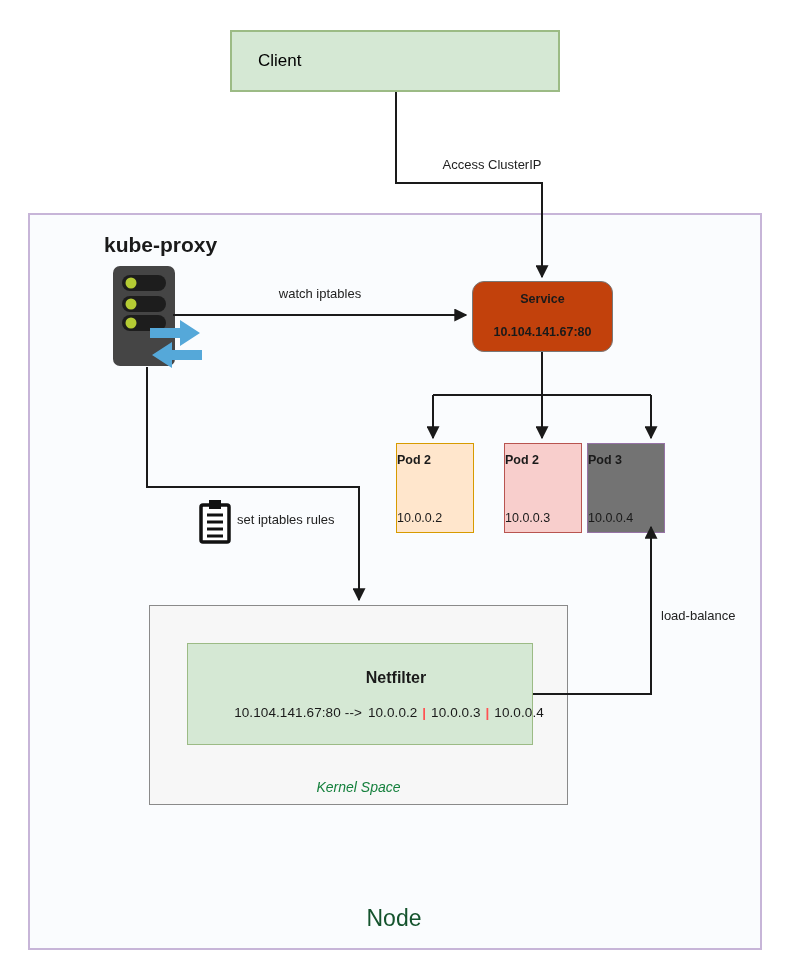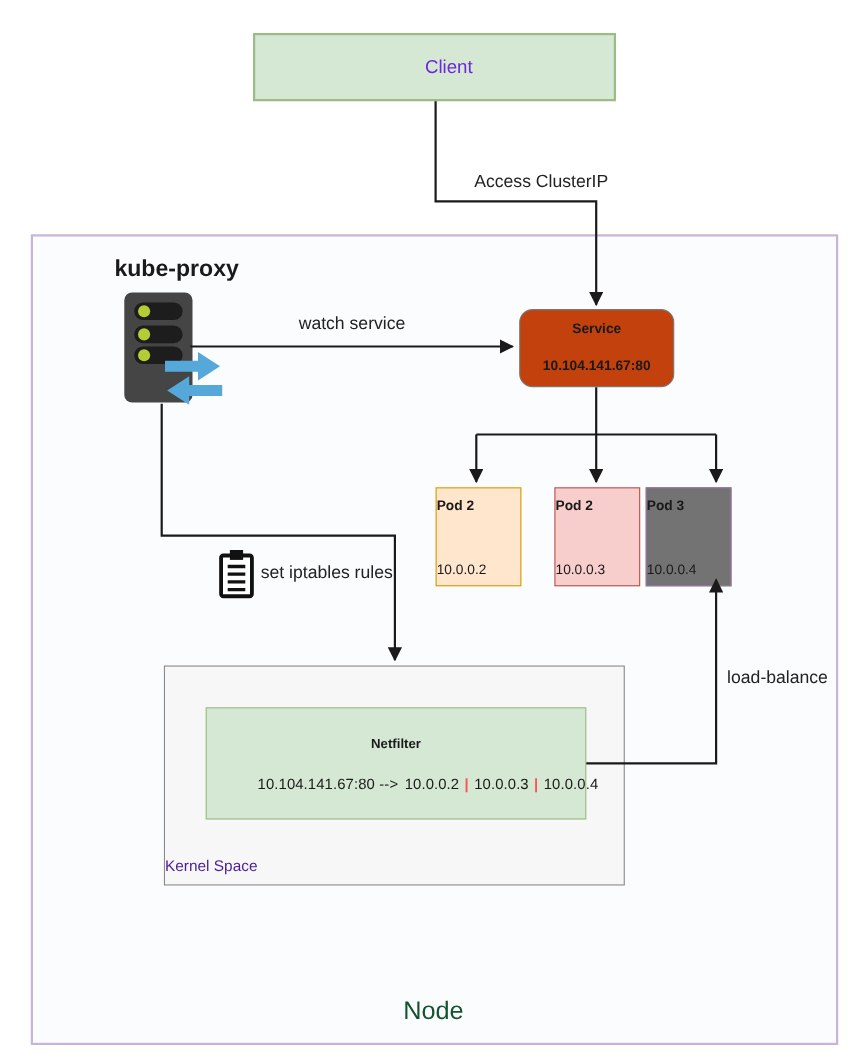--- a/index.html
+++ b/index.html
@@ -12,61 +12,61 @@
     position:absolute;left:28px;top:213px;width:734px;height:737px;
     background:#fafcfe;border:2px solid #c7b5d8;box-sizing:border-box;z-index:1;
   }
   .node-label{
     position:absolute;left:0;top:905px;width:788px;text-align:center;
     font-size:23px;color:#14532d;z-index:6;
   }
   .client-box{
     position:absolute;left:230px;top:30px;width:330px;height:62px;
     background:#d5e8d4;border:2px solid #9cbb85;box-sizing:border-box;
-    display:flex;align-items:center;justify-content:center;
-    font-size:17px;color:#6d28d9;z-index:3;padding-left:26px;
+    display:flex;align-items:center;justify-content:flex-start;
+    font-size:17px;color:#000000;z-index:3;padding-left:26px;
   }
   .service-box{
     position:absolute;left:472px;top:281px;width:141px;height:71px;
     background:#c2410c;border:1.5px solid #787878;border-radius:12px;box-sizing:border-box;
     z-index:3;text-align:center;
   }
   .service-title{position:absolute;top:10px;width:100%;font-weight:bold;font-size:12.5px;}
   .service-address{position:absolute;top:43px;width:100%;font-weight:bold;font-size:12.5px;}
   .pod{
     position:absolute;top:443px;width:78px;height:90px;box-sizing:border-box;
     border:1.5px solid #999;z-index:3;text-align:left;
   }
   .pod-name{position:absolute;top:9px;width:100%;font-weight:bold;font-size:12.5px;}
   .pod-ip{position:absolute;bottom:7px;width:100%;font-size:12.5px;}
   .kernel-box{
     position:absolute;left:149px;top:605px;width:419px;height:200px;
     background:#f7f7f7;border:1.5px solid #8a8a8a;box-sizing:border-box;z-index:2;
   }
   .kernel-label{
-    position:absolute;bottom:9px;width:100%;font-size:14px;color:#4c1d95;
+    position:absolute;bottom:9px;width:100%;text-align:center;font-size:14px;color:#15803d;font-style:italic;
   }
   .netfilter-box{
     position:absolute;left:187px;top:643px;width:346px;height:102px;
     background:#d5e8d4;border:1.5px solid #9cbb85;box-sizing:border-box;z-index:3;text-align:center;
   }
-  .netfilter-title{position:absolute;top:25px;width:100%;font-weight:bold;font-size:12px;}
+  .netfilter-title{position:absolute;top:25px;width:100%;font-weight:bold;font-size:16px;margin-left:36px;}
   .netfilter-rule{
     position:absolute;top:61px;width:100%;font-size:13.5px;font-weight:500;
     letter-spacing:.1px;white-space:nowrap;margin-left:29px;
   }
   .netfilter-rule .rule-arrow{margin:0 2px 0 4px;}
   .netfilter-rule .sep{color:#ff5252;font-weight:bold;margin:0 1px;}
   
   .kube-proxy-label{
     position:absolute;left:104px;top:233px;font-weight:bold;font-size:21px;z-index:4;
   }
   .icon-abs{position:absolute;z-index:4;}
   
-  .edge-label{position:absolute;font-size:16px;color:#222;z-index:6;white-space:nowrap;background:transparent;}
+  .edge-label{position:absolute;font-size:13px;color:#222;z-index:6;white-space:nowrap;background:transparent;}
   .lbl-access{left:412px;top:157px;width:160px;text-align:center;}
   .lbl-watch{left:260px;top:286px;width:120px;text-align:center;}
   .lbl-iptables{left:237px;top:512px;}
   .lbl-loadbalance{left:661px;top:608px;}
   
   .overlay{position:absolute;left:0;top:0;z-index:5;pointer-events:none;}
 </style>
 </head>
 <body>
 
@@ -153,17 +153,17 @@
       <path d="M542,352 L542,395 M433,395 L651,395"></path>
       <path d="M433,395 L433,438" marker-end="url(#arrow)"></path>
       <path d="M542,395 L542,438" marker-end="url(#arrow)"></path>
       <path d="M651,395 L651,438" marker-end="url(#arrow)"></path>
       <path d="M147,367 L147,487 L359,487 L359,600" marker-end="url(#arrow)"></path>
       <path d="M533,694 L651,694 L651,527" marker-end="url(#arrow)"></path>
     </g>
   </svg>
 
   <div class="edge-label lbl-access">Access ClusterIP</div>
-  <div class="edge-label lbl-watch">watch service</div>
+  <div class="edge-label lbl-watch">watch iptables</div>
   <div class="edge-label lbl-iptables">set iptables rules</div>
   <div class="edge-label lbl-loadbalance">load-balance</div>
 
 </div>
 
 </body></html>

